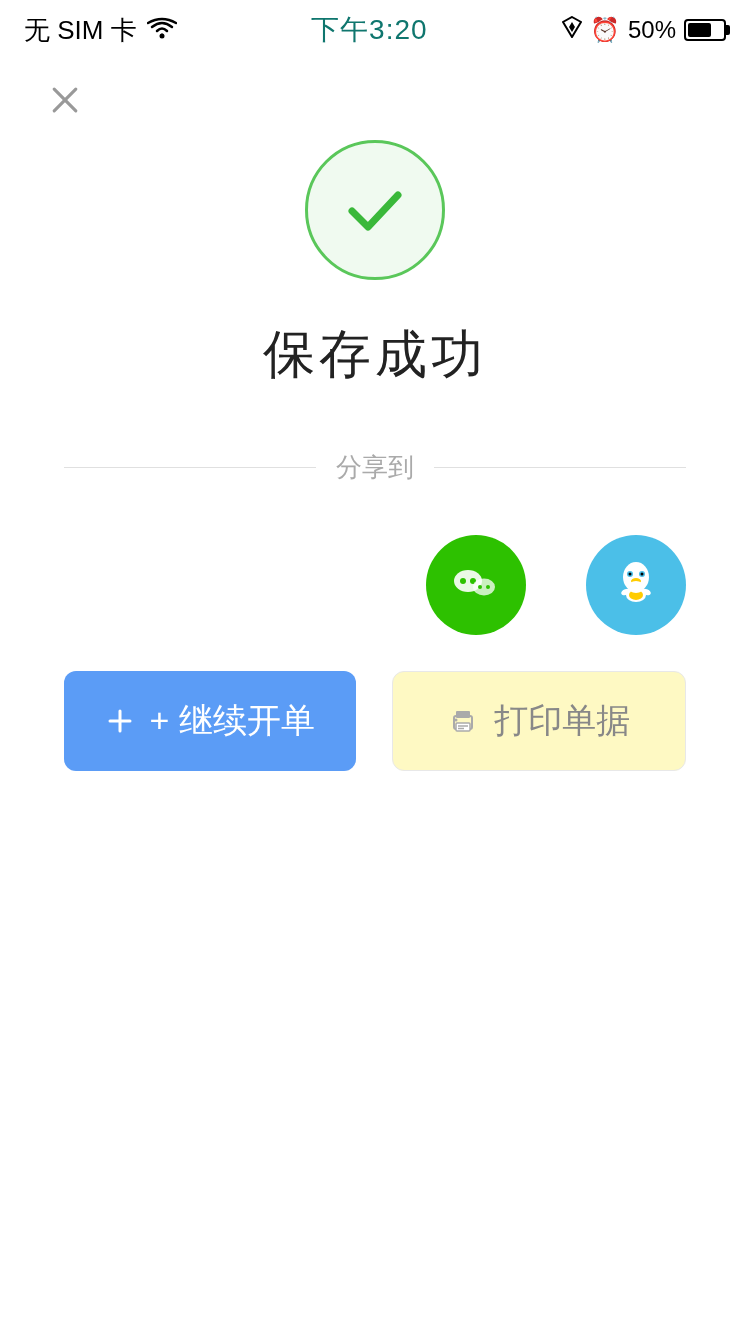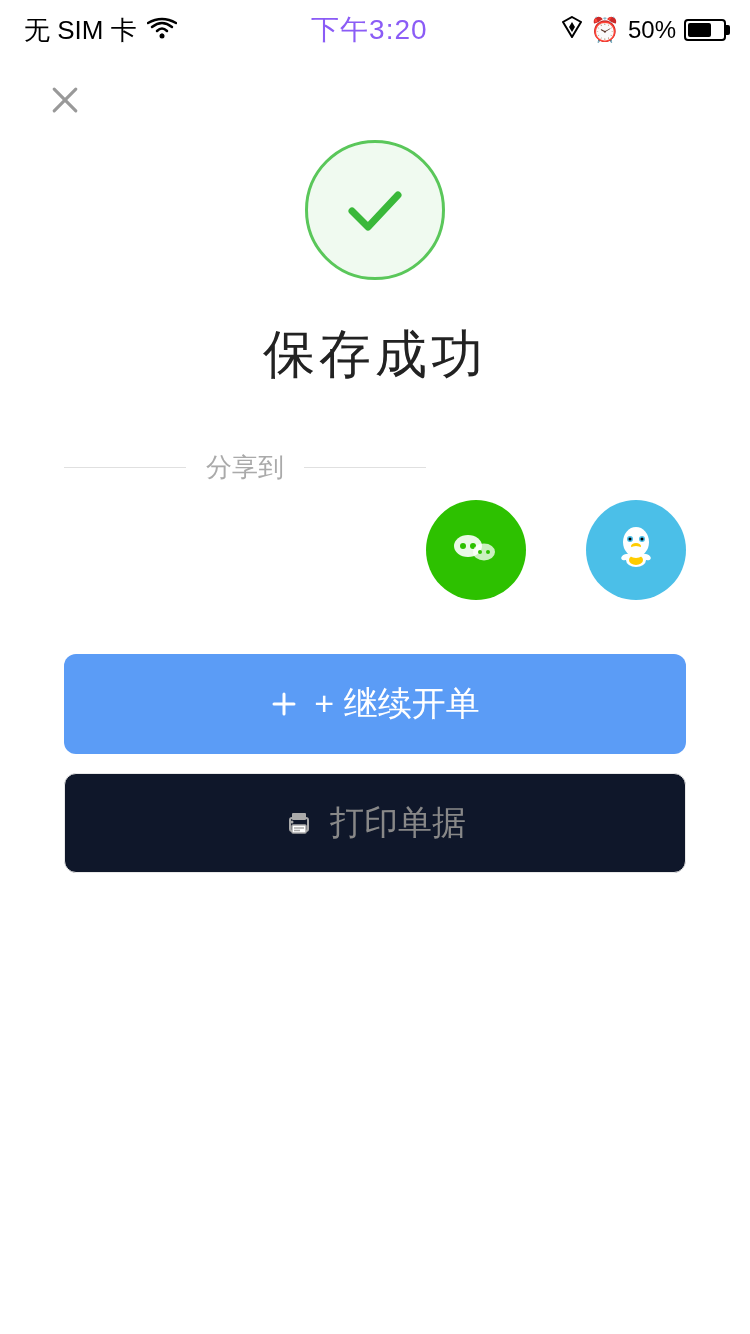--- a/index.html
+++ b/index.html
@@ -34,21 +34,21 @@
       align-items: center;
       gap: 10px;
       font-size: 26px;
       font-weight: 500;
       color: #000;
     }
 
     .status-center {
       font-size: 28px;
       font-weight: 500;
-      color: #8b5cf6;
+      color: #0f766e;
       letter-spacing: 1px;
     }
 
     .status-right {
       display: flex;
       align-items: center;
       gap: 8px;
       font-size: 24px;
       color: #000;
     }
@@ -135,22 +135,22 @@
       font-weight: 500;
       color: #222;
       letter-spacing: 4px;
     }
 
     
     .share-section {
       width: 100%;
       margin-top: 60px;
       display: flex;
-      flex-direction: row;
-      align-items: flex-start;
+      flex-direction: column;
+      align-items: flex-end;
     }
 
     .divider-row {
       width: 100%;
       display: flex;
       align-items: center;
       gap: 20px;
     }
 
     .divider-line {
@@ -188,24 +188,24 @@
       background: #2dc100;
     }
 
     .qq-btn {
       background: #4bbfe8;
     }
 
     
     .action-buttons {
       width: 100%;
-      margin-top: 54px;
-      display: flex;
-      flex-direction: column;
-      gap: 19px;
+      margin-top: 36px;
+      display: flex;
+      flex-direction: row;
+      gap: 36px;
     }
 
     .action-btn {
       width: 100%;
       height: 100px;
       border-radius: 12px;
       display: flex;
       align-items: center;
       justify-content: center;
       gap: 16px;
@@ -214,21 +214,21 @@
       border: none;
       outline: none;
     }
 
     .btn-primary {
       background: #5b9cf6;
       color: #ffffff;
     }
 
     .btn-secondary {
-      background: #0f172a;
+      background: #fef9c3;
       color: #888;
       border: 1px solid #e8e8e8;
     }
 
     .btn-icon {
       display: inline-flex;
       align-items: center;
       justify-content: center;
     }
   </style>

